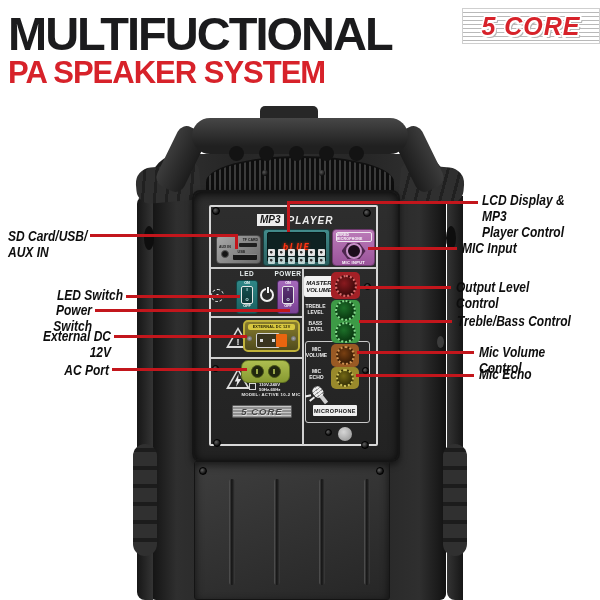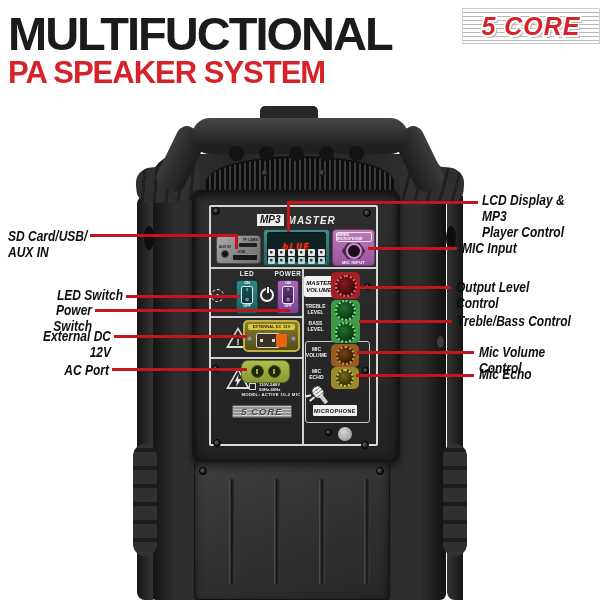--- a/index.html
+++ b/index.html
@@ -164,21 +164,21 @@
   <div class="abs screw" style="left:213px;top:439px;width:8px;height:8px;"></div>
   <div class="abs screw" style="left:361px;top:441px;width:8px;height:8px;"></div>
   <div class="abs screw" style="left:364px;top:283px;width:7px;height:7px;"></div>
   <div class="abs screw" style="left:362px;top:367px;width:7px;height:7px;"></div>
   <div class="abs screw" style="left:212px;top:365px;width:7px;height:7px;"></div>
   <div class="abs screw" style="left:325px;top:429px;width:7px;height:7px;"></div>
   <div class="abs sticker"></div>
 
   <div class="abs mp3title">
     <span class="mp3badge">MP3</span>
-    <span class="mp3rest">MASTER</span>
+    <span class="mp3rest">PLAYER</span>
   </div>
 
   <div class="abs sdmod">
     <span class="abs" style="right:2px;top:2px;font-size:3.5px;font-weight:700;color:#1a1a1a;">TF CARD</span>
     <div class="abs" style="right:3px;top:7px;width:18px;height:4px;background:#1f1f1f;border-radius:1px;"></div>
     <span class="abs" style="left:2px;top:9px;font-size:3.5px;font-weight:700;color:#1a1a1a;">AUX IN</span>
     <div class="abs" style="left:4px;top:14px;width:6px;height:6px;border-radius:50%;background:#141414;border:1px solid #555;"></div>
     <span class="abs" style="right:15px;top:14px;font-size:3.5px;font-weight:700;color:#1a1a1a;">USB</span>
     <div class="abs" style="right:3px;bottom:3px;width:24px;height:6px;background:#181818;border-radius:1px;border-top:1.5px solid #8a8a8a;box-sizing:border-box;"></div>
   </div>

